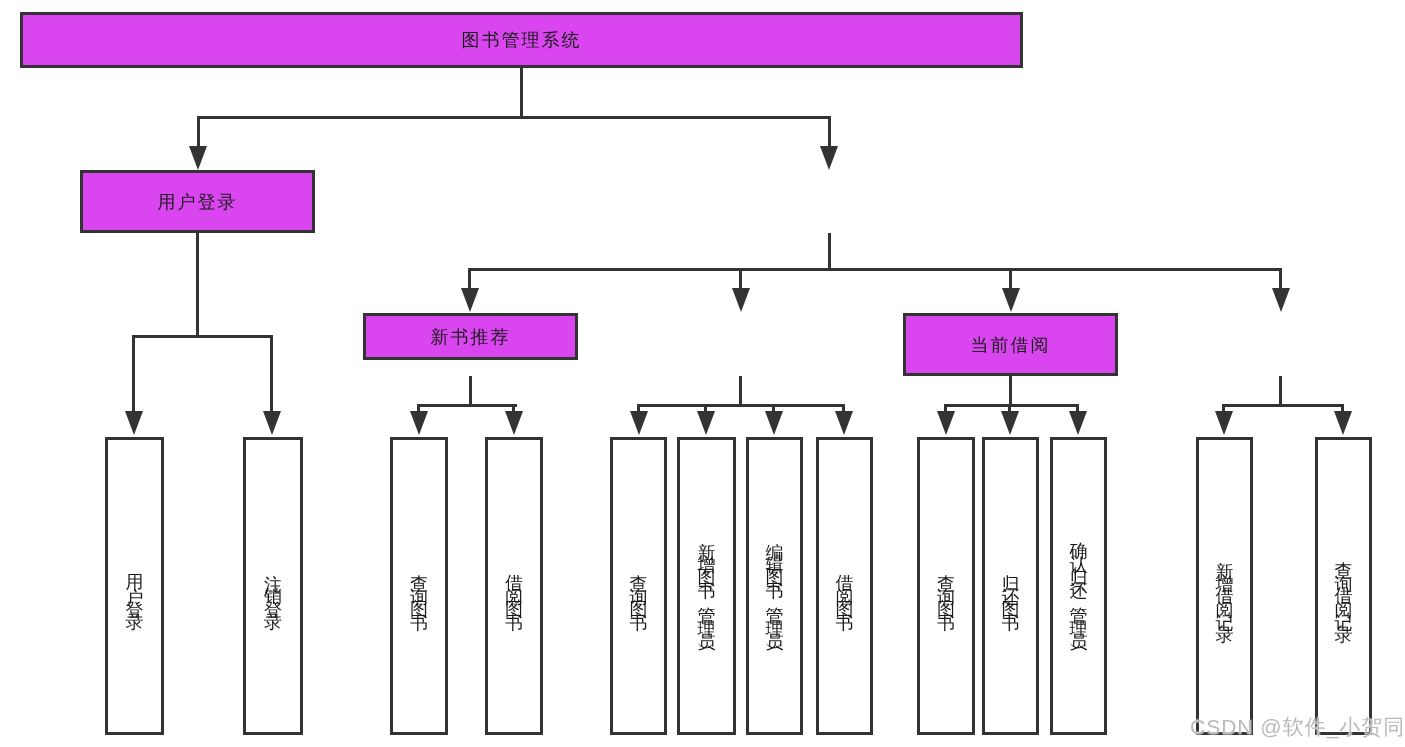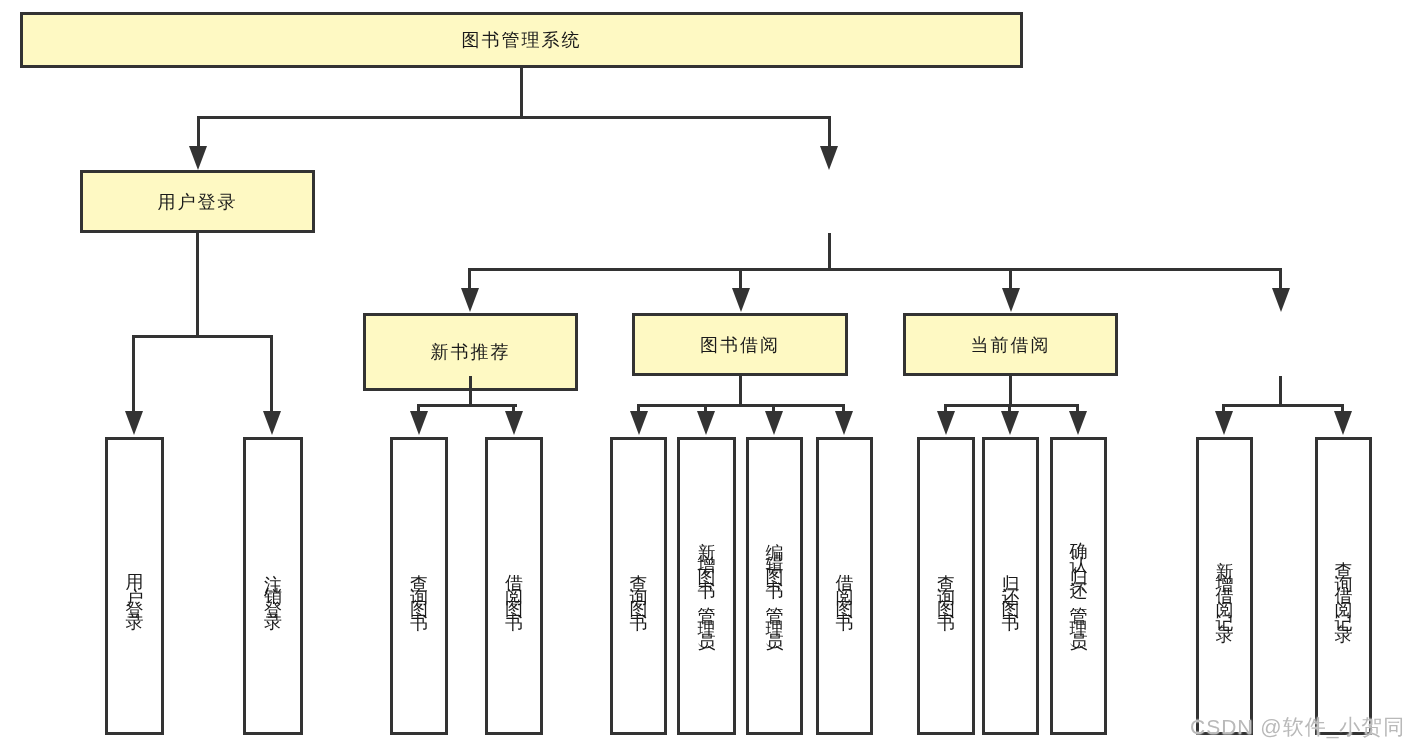--- a/index.html
+++ b/index.html
@@ -1,21 +1,21 @@
 <!DOCTYPE html>
 <html><head>
 <meta charset="utf-8">
 <style>
   html,body{margin:0;padding:0;background:#fff;}
   .canvas{
     position:relative;width:1405px;height:747px;background:#ffffff;overflow:hidden;
     font-family:"Liberation Sans","DejaVu Sans",sans-serif;color:#1a1a1a;
   }
   .hbox{
-    position:absolute;box-sizing:border-box;border:3px solid #333;background:#fef9c3;
+    position:absolute;box-sizing:border-box;border:3px solid #333;background:#d946ef;
     display:flex;align-items:center;justify-content:center;
     font-size:18px;letter-spacing:2px;white-space:nowrap;
   }
   .vbox{
     position:absolute;box-sizing:border-box;top:437px;height:298px;
     border:3px solid #333;background:#fff;
     display:flex;align-items:center;justify-content:center;
   }
   .vbox .vtext{
     writing-mode:vertical-rl;text-orientation:mixed;
@@ -61,22 +61,21 @@
   <div class="hl" style="left:468px;top:268px;width:814px"></div>
   <div class="vl" style="left:468px;top:268px;height:22px"></div>
   <div class="ar" style="left:461px;top:288px"></div>
   <div class="vl" style="left:739px;top:268px;height:22px"></div>
   <div class="ar" style="left:732px;top:288px"></div>
   <div class="vl" style="left:1009px;top:268px;height:22px"></div>
   <div class="ar" style="left:1002px;top:288px"></div>
   <div class="vl" style="left:1279px;top:268px;height:22px"></div>
   <div class="ar" style="left:1272px;top:288px"></div>
 
-  <div class="hbox" style="left:363px;top:313px;width:215px;height:78px">新书推荐</div>
-  <div class="hbox" style="left:632px;top:313px;width:216px;height:63px">图书借阅</div>
+  <div class="hbox" style="left:363px;top:313px;width:215px;height:47px">新书推荐</div>
   <div class="hbox" style="left:903px;top:313px;width:215px;height:63px">当前借阅</div>
 
   <div class="vl" style="left:469px;top:376px;height:30px"></div>
   <div class="hl" style="left:417px;top:404px;width:100px"></div>
   <div class="vl" style="left:417px;top:404px;height:10px"></div>
   <div class="ar" style="left:410px;top:411px"></div>
   <div class="vl" style="left:512px;top:404px;height:10px"></div>
   <div class="ar" style="left:505px;top:411px"></div>
 
   <div class="vl" style="left:739px;top:376px;height:30px"></div>

